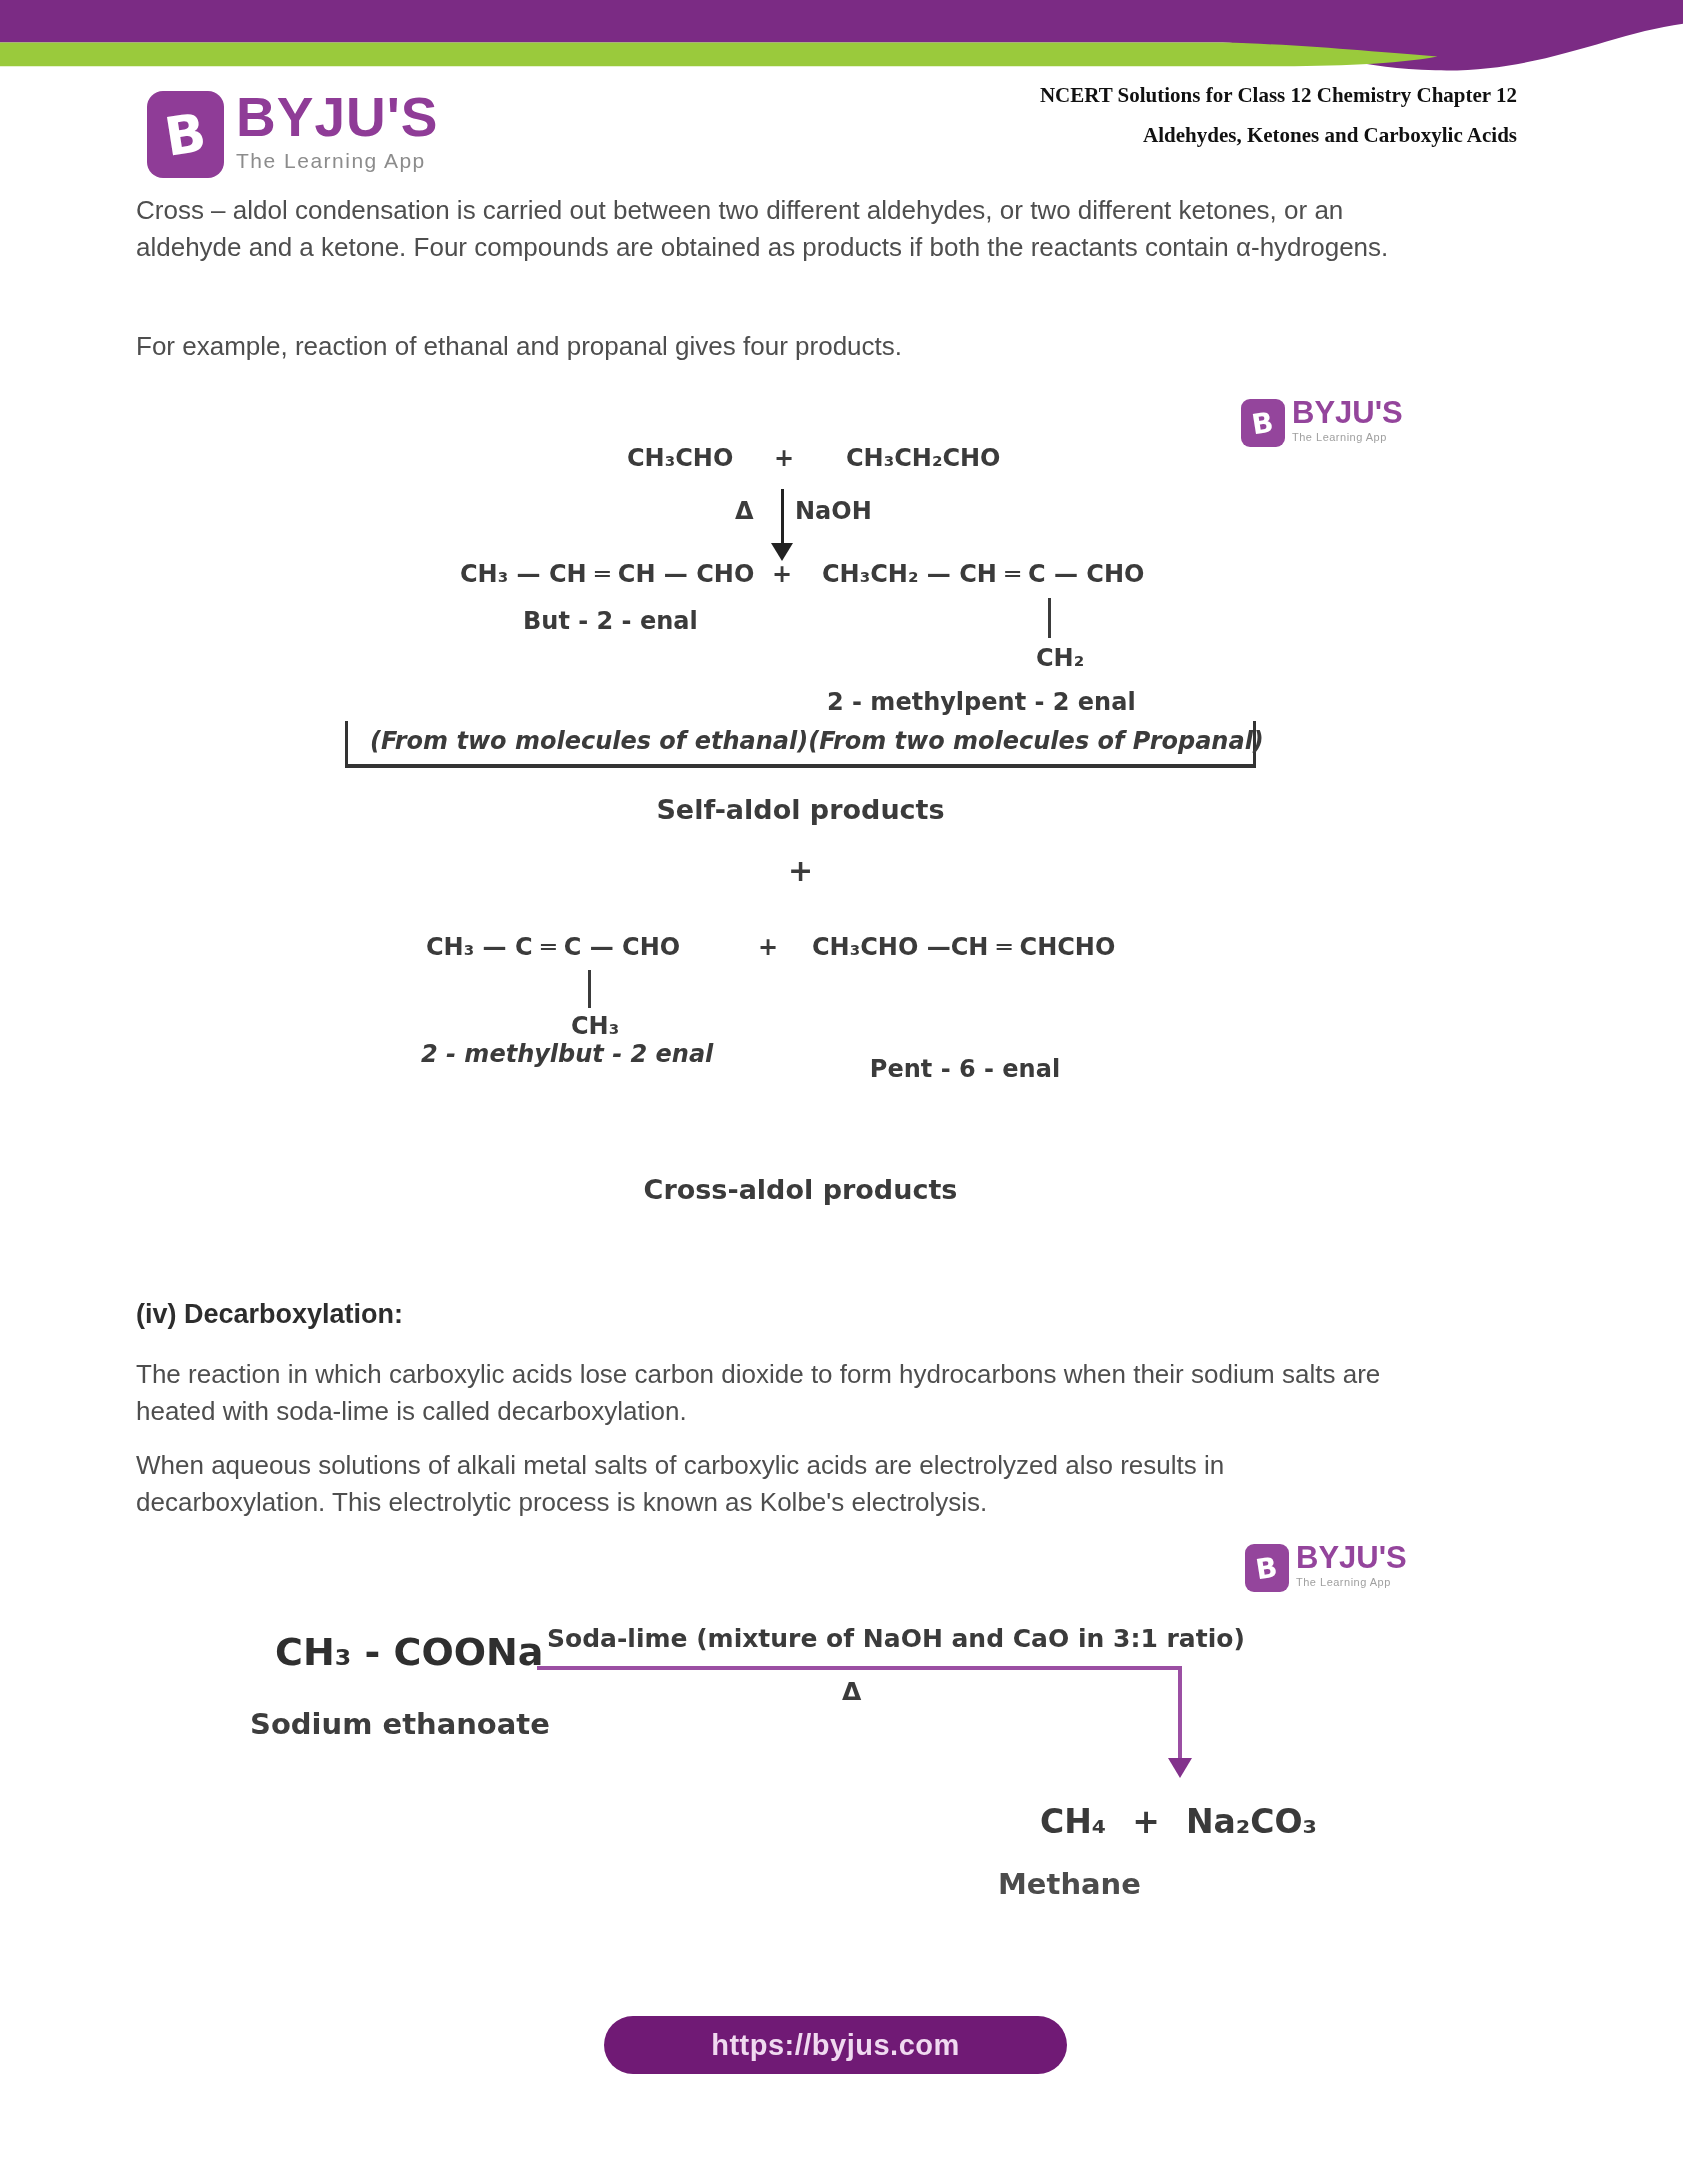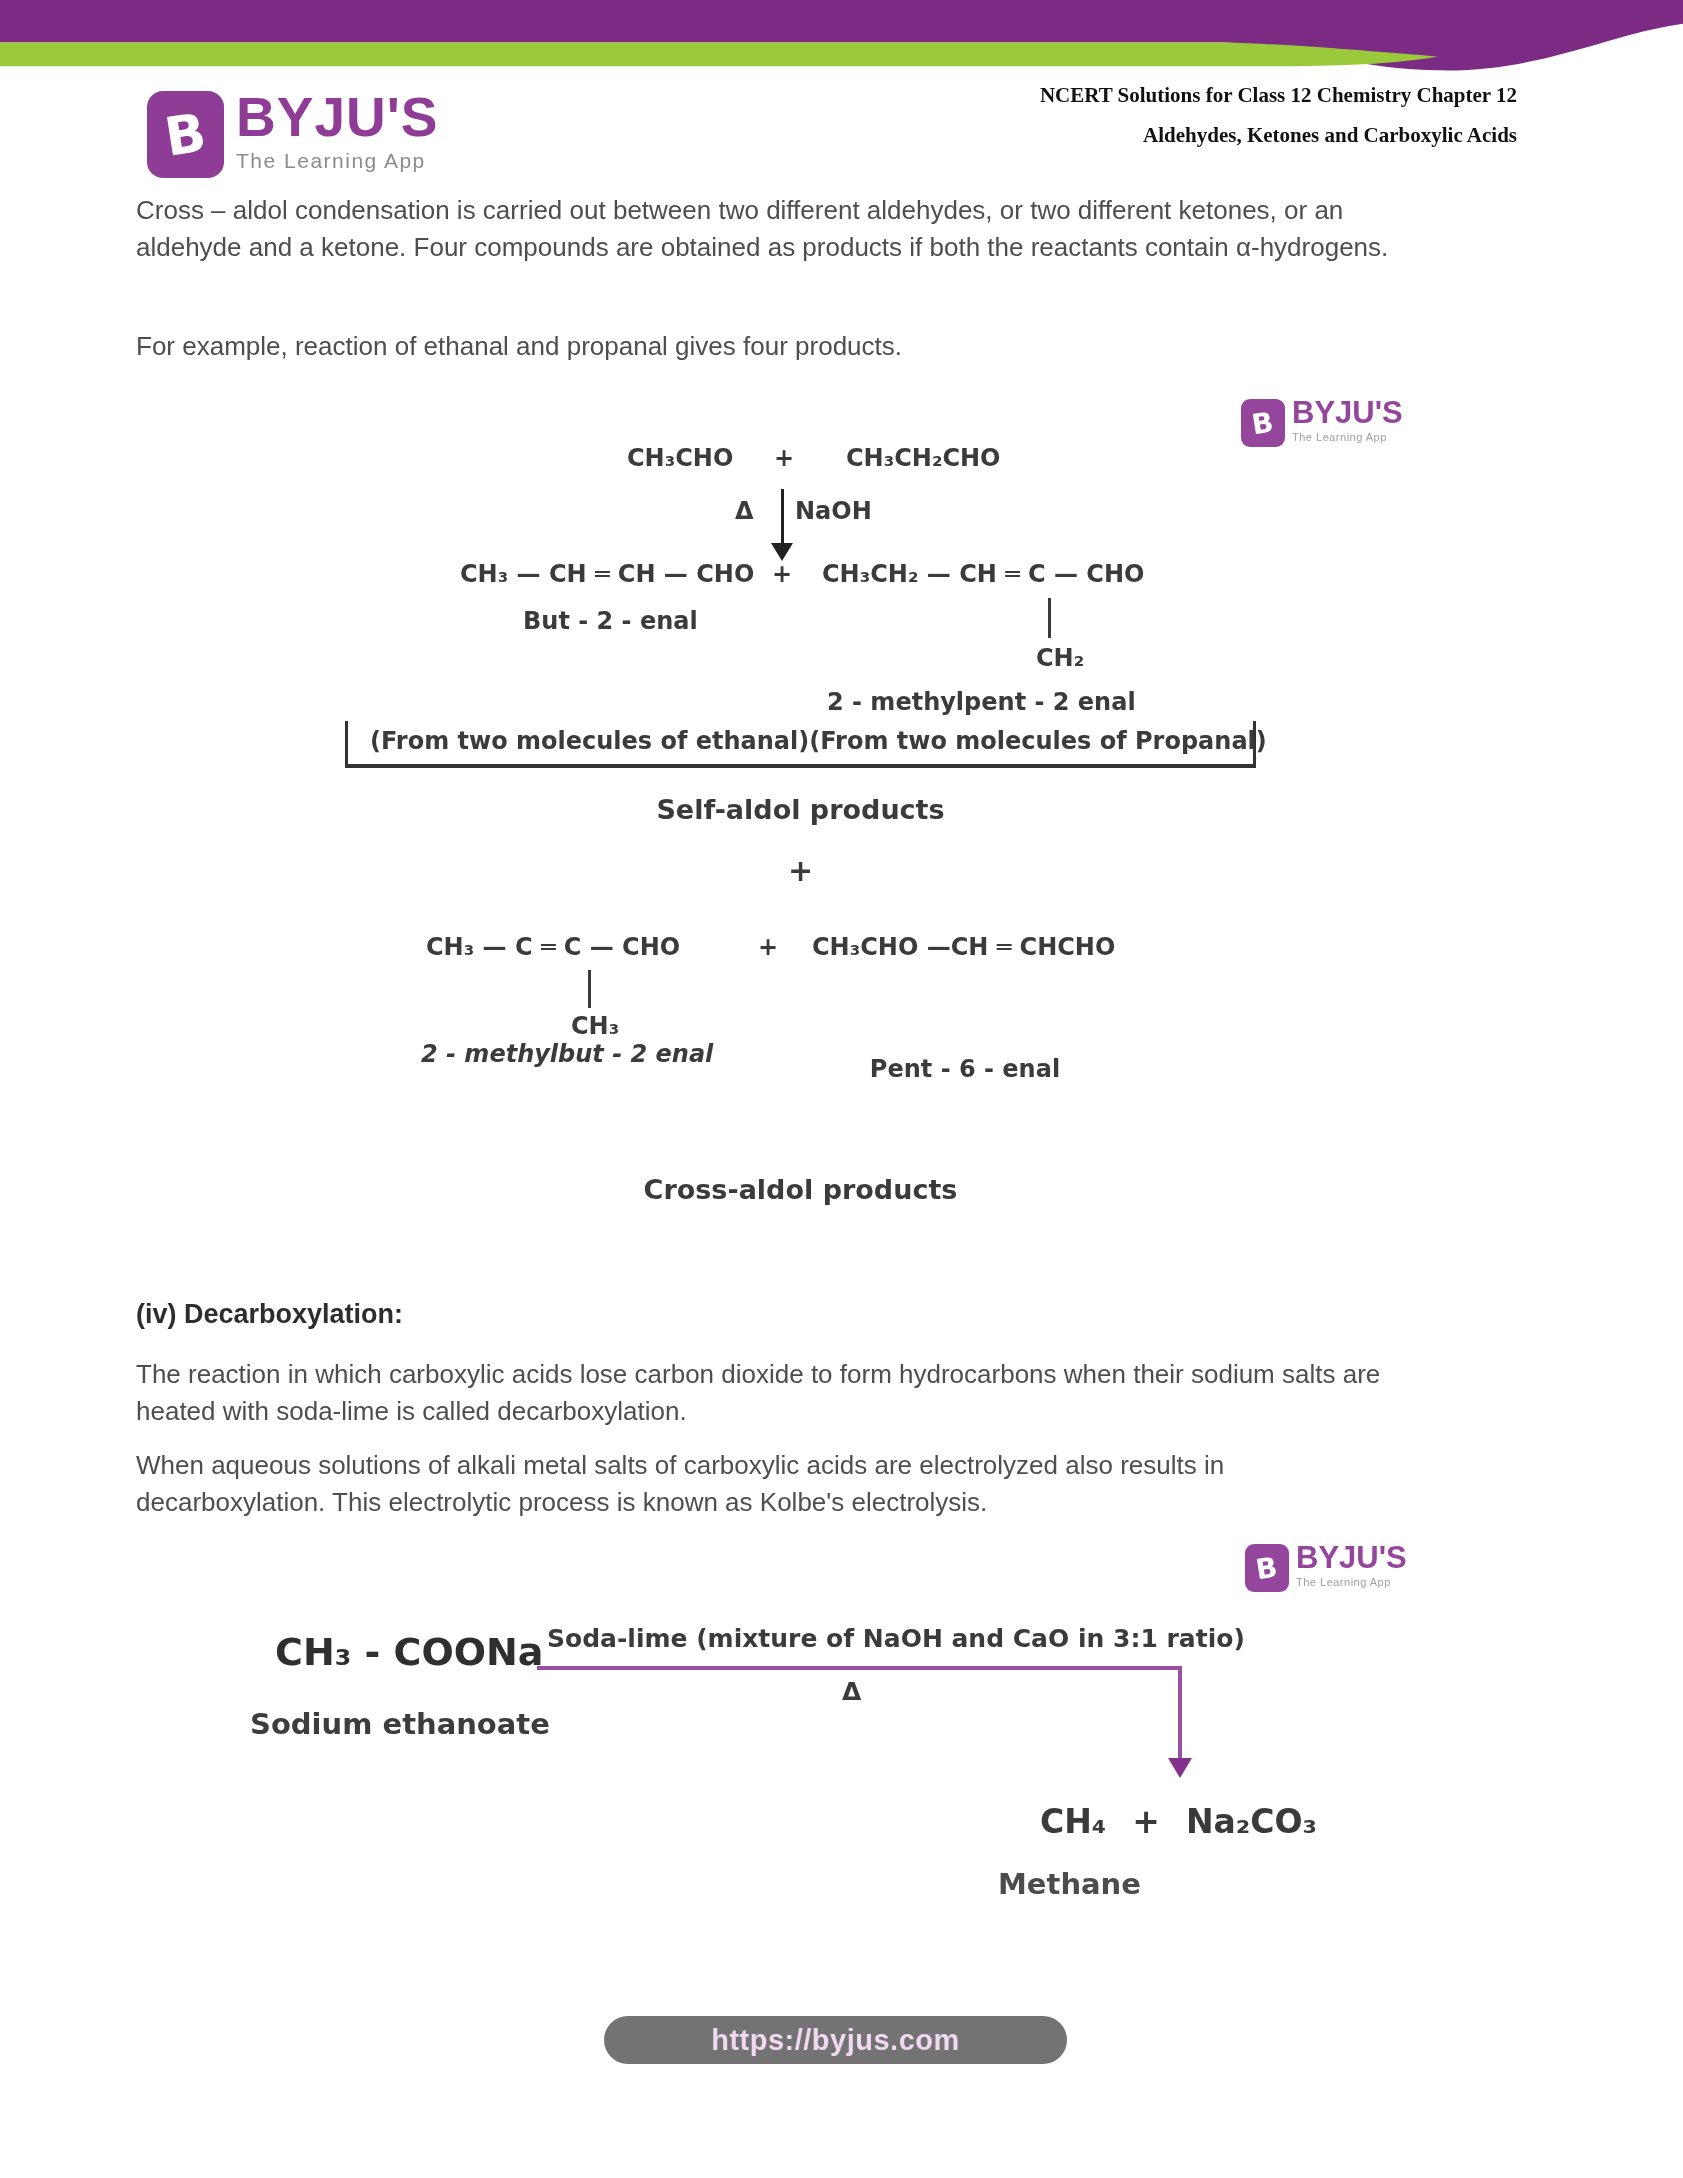--- a/index.html
+++ b/index.html
@@ -26,21 +26,21 @@
   .formula{font-family:"DejaVu Sans",sans-serif;font-weight:bold;font-size:24px;
     color:#3b3b3b;white-space:nowrap;text-align:center;}
   .dlabel{font-family:"DejaVu Sans",sans-serif;font-weight:bold;font-size:24px;
     color:#3b3b3b;white-space:nowrap;}
   .bond-v{width:3px;background:#3b3b3b;}
   .arrow-shaft{width:3px;background:#222222;}
   .arrow-head{width:0;height:0;border-left:11px solid transparent;
     border-right:11px solid transparent;border-top:18px solid #222222;}
   .bracket{border-left:3px solid #333333;border-right:3px solid #333333;
     border-bottom:4px solid #333333;display:flex;justify-content:space-between;
-    padding:6px 22px 0 22px;box-sizing:border-box;}
+    padding:6px 22px 0 22px;box-sizing:border-box;font-style:italic;}
   .bracket.centered{justify-content:center;}
   .center-text{text-align:center;}
   
   .watermark{display:flex;align-items:flex-start;gap:7px;opacity:0.95;}
   .wm-badge{width:44px;height:48px;background:#8f3c97;border-radius:9px;
     display:flex;align-items:center;justify-content:center;}
   .wm-badge span{color:#ffffff;font-size:28px;font-weight:bold;transform:rotate(-9deg);
     font-family:"DejaVu Sans",sans-serif;}
   .wm-brand{font-size:31px;font-weight:bold;color:#8f3c97;line-height:0.9;}
   .wm-tag{font-size:11px;color:#9a9a9a;letter-spacing:0.5px;margin-top:4px;}
@@ -49,21 +49,21 @@
     color:#2f2f2f;white-space:nowrap;}
   .med-label{font-family:"DejaVu Sans",sans-serif;font-weight:bold;font-size:29px;
     color:#3d3d3d;white-space:nowrap;}
   .purple-line-h{height:4px;background:#9b4fa3;}
   .purple-line-v{width:4px;background:#9b4fa3;}
   .purple-arrow-head{width:0;height:0;border-left:12px solid transparent;
     border-right:12px solid transparent;border-top:20px solid #83328c;}
   .products-row{display:flex;gap:26px;font-family:"DejaVu Sans",sans-serif;
     font-weight:bold;font-size:33px;color:#3a3a3a;}
   
-  .footer-pill{width:463px;height:48px;background:#737373;border-radius:30px;
+  .footer-pill{width:463px;height:58px;background:#701a75;border-radius:30px;
     display:flex;align-items:center;justify-content:center;}
   .footer-pill span{color:#f0d9f0;font-size:29px;font-weight:600;letter-spacing:0.5px;}
 </style>
 </head>
 <body>
 
 <div class="page">
 
   <svg class="header-wave" width="1683" height="99" viewBox="0 0 1700 100">
     <path d="M0,0 H1700 V24 C1625,34 1555,74 1450,71 C1355,68 1330,47 1235,43 L0,43 Z" fill="#7b2b84"></path>

